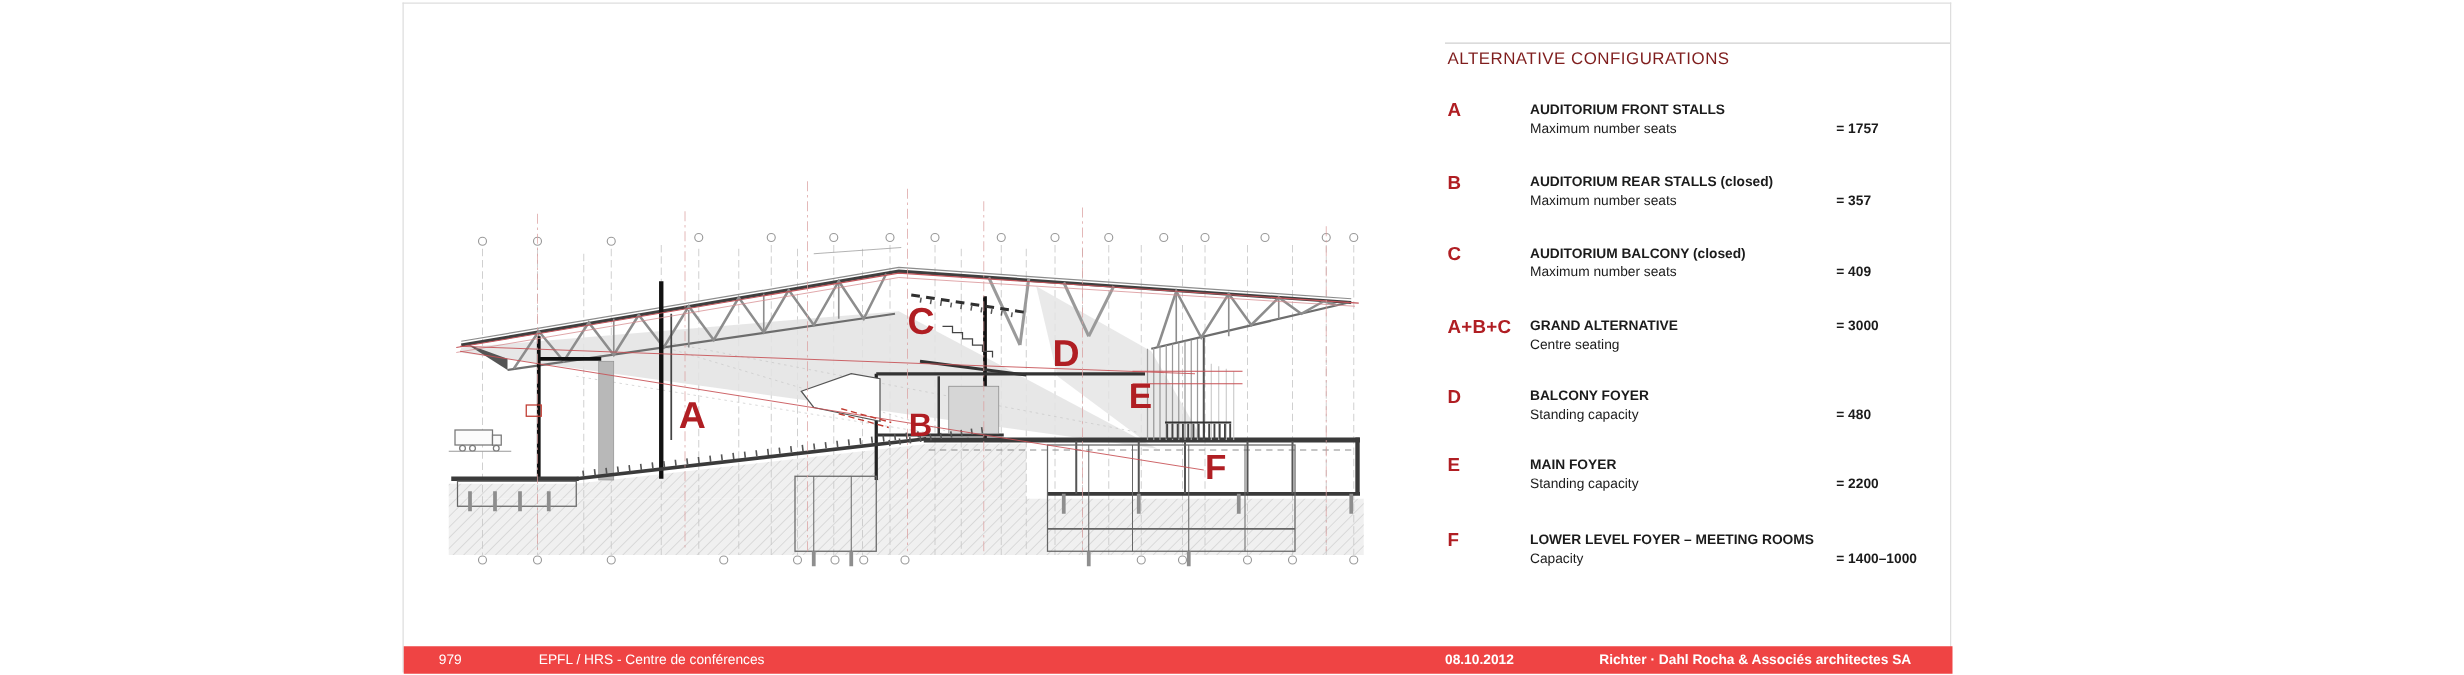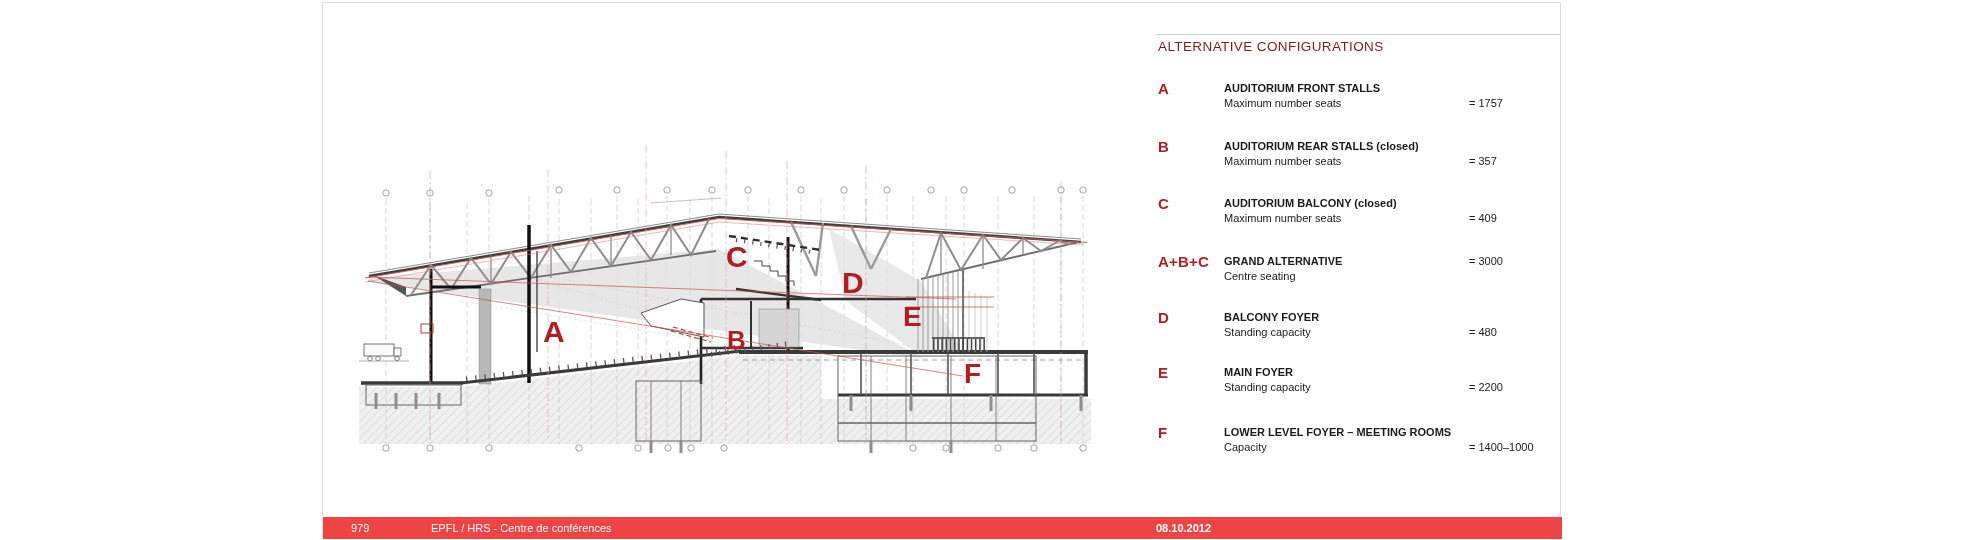--- a/index.html
+++ b/index.html
@@ -11,21 +11,21 @@
   
   .legend { position:absolute; left:833px; top:0; width:405px; height:500px; }
   .legend-title { position:absolute; left:2px; top:8px; font-size:13.5px; font-weight:normal;
                   letter-spacing:.4px; color:#7f1d1d; white-space:nowrap;margin-top:28px; }
   .legend-rule { position:absolute; left:0; top:31px; width:404px; border-top:1px solid #cfcfcf; }
   .lrow { position:absolute; left:0; width:405px; height:40px; }
   .lrow .letter { position:absolute; left:2px; top:0; font-size:15px; font-weight:bold;
                   color:#b01e23; letter-spacing:.2px; white-space:nowrap; }
   .lrow .ttl { position:absolute; left:68px; top:2px; font-size:11px; font-weight:bold; white-space:nowrap; }
   .lrow .sub { position:absolute; left:68px; top:17px; font-size:11px; font-weight:normal; white-space:nowrap; }
-  .lrow .val { position:absolute; left:313px; top:17px; font-size:11px; font-weight:normal; white-space:nowrap; }
+  .lrow .val { position:absolute; left:313px; top:17px; font-size:11px; font-weight:bold; white-space:nowrap; }
   .lrow.val-top .val { top:2px; }
   
   .footer { position:absolute; left:0; top:514px; width:1239px; height:22px; background:#ef4444; }
   .footer span { position:absolute; top:0; line-height:22px; font-size:11px; color:#fff; white-space:nowrap; }
   .f-num  { left:28px; }
   .f-proj { left:108px; }
   .f-date { left:833px; font-weight:bold; }
   .f-firm { right:33px; font-weight:bold; }
   
   .drawing { position:absolute; left:28px; top:138px; width:750px; height:325px; }
@@ -319,15 +319,16 @@
       <span class="ttl">LOWER LEVEL FOYER – MEETING ROOMS</span>
       <span class="sub">Capacity</span>
       <span class="val">= 1400–1000</span>
     </div>
   </div>
 
   <div class="footer">
     <span class="f-num">979</span>
     <span class="f-proj">EPFL / HRS - Centre de conférences</span>
     <span class="f-date">08.10.2012</span>
+    <span class="f-firm">Richter · Dahl Rocha &amp; Associés architectes SA</span>
   </div>
 
 </div>
 
 </body></html>

